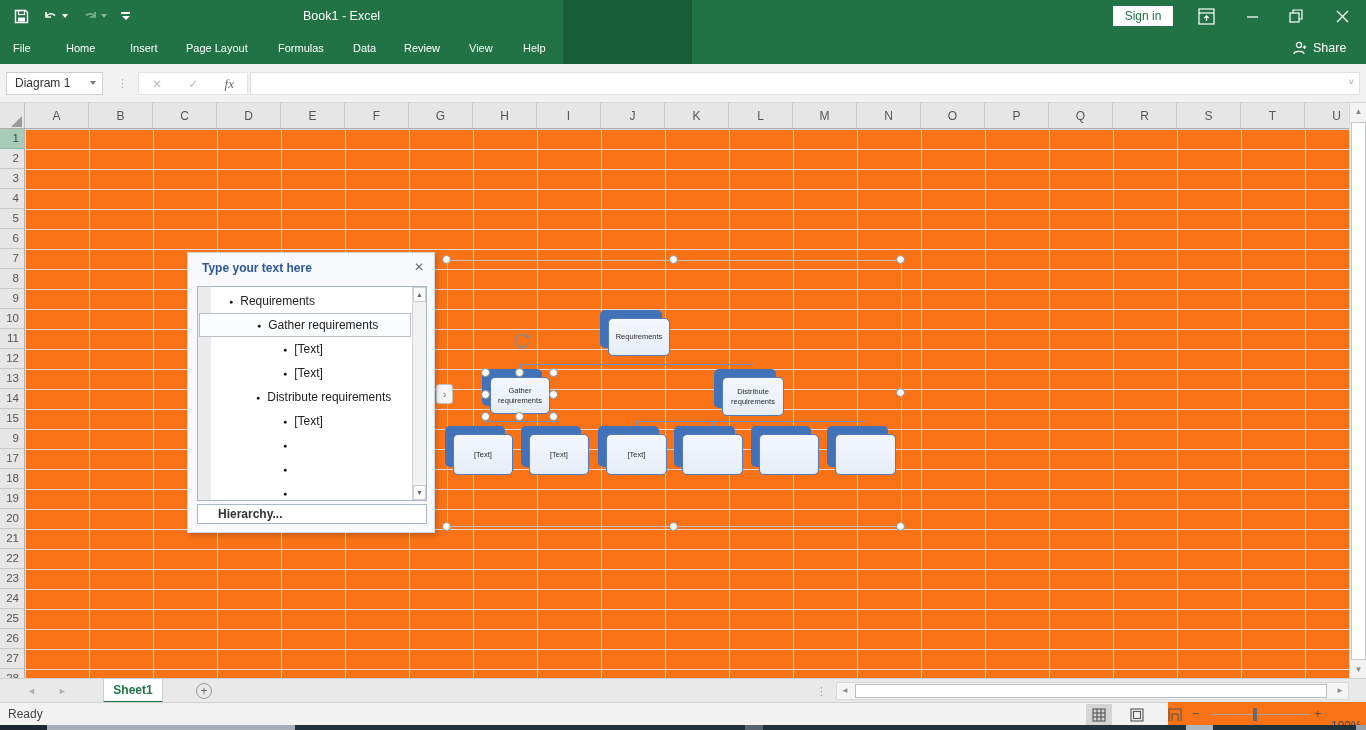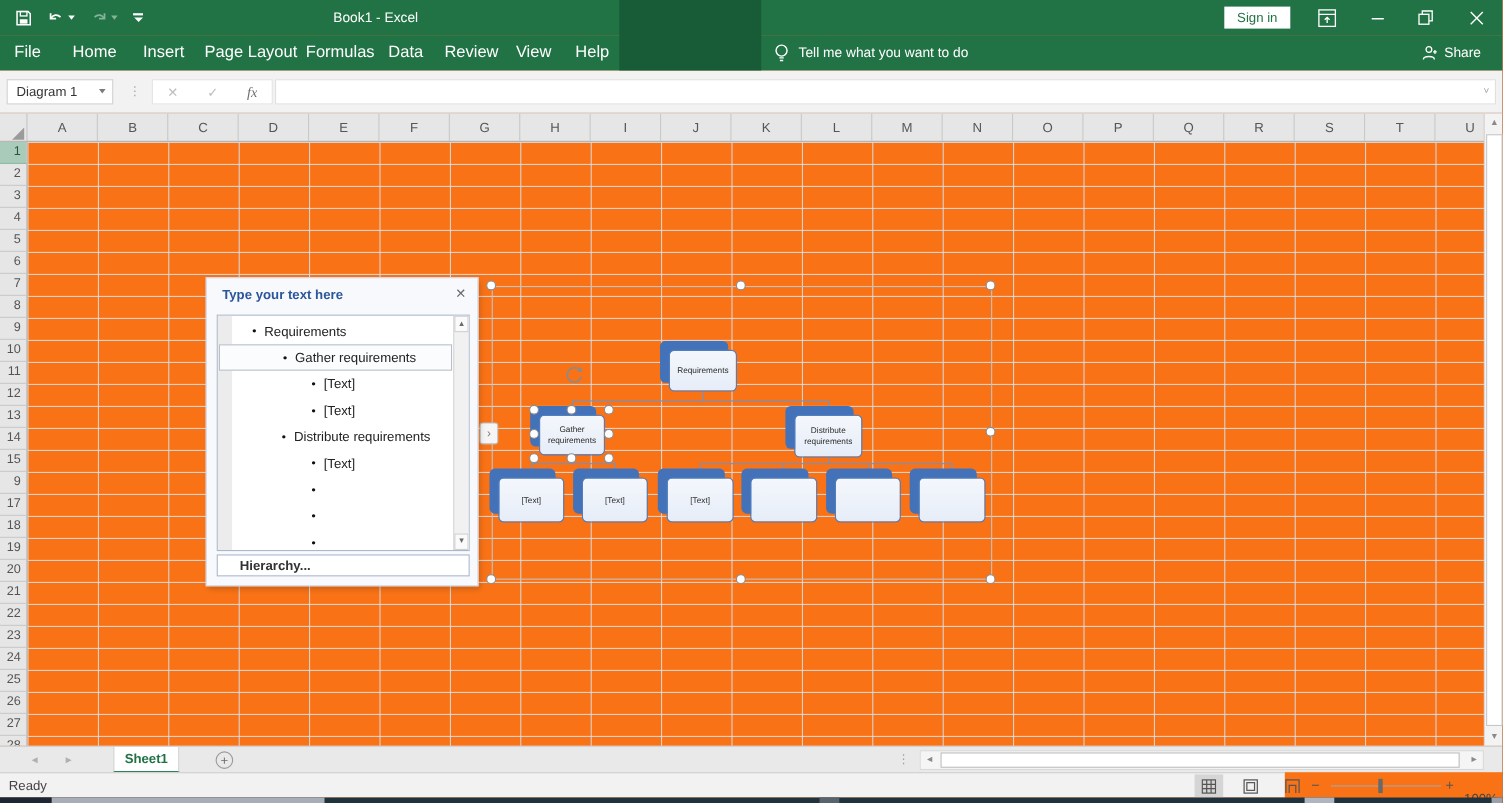--- a/index.html
+++ b/index.html
@@ -18,21 +18,21 @@
   .caret-dn { width:0; height:0; border-left:3.5px solid transparent; border-right:3.5px solid transparent; border-top:4px solid #fff; margin-left:3px; }
   .dim { opacity:.45; }
   .qat-custom { display:flex; flex-direction:column; align-items:center; }
   .qat-custom .bar { width:9px; height:1.5px; background:#fff; margin-bottom:2px; }
   .qat-custom .chv { width:0; height:0; border-left:4px solid transparent; border-right:4px solid transparent; border-top:4.5px solid #fff; }
   .doc-title { position:absolute; left:303px; top:0; height:32px; line-height:32px; color:#fff; font-size:12.5px; z-index:33; }
   .ctx-label { position:absolute; left:563px; top:0; width:129px; height:32px; line-height:32px; text-align:center; color:rgba(255,255,255,.87); font-size:12px; z-index:33; }
   .signin-btn { position:absolute; left:1113px; top:6px; width:60px; height:20px; background:#fff; color:#217346; font-size:12px; text-align:center; line-height:20px; z-index:33; }
   .winctl { position:absolute; top:0; height:32px; display:flex; align-items:center; justify-content:center; color:#fff; z-index:33; }
   
-  .rtab { position:absolute; top:0; height:32px; line-height:32px; color:#fff; font-size:15px; z-index:33; white-space:nowrap; }
+  .rtab { position:absolute; top:0; height:32px; line-height:32px; color:#fff; font-size:11px; z-index:33; white-space:nowrap; }
   .tellme { position:absolute; left:703px; top:0; height:32px; display:flex; align-items:center; gap:8px; color:#fff; font-size:12.5px; z-index:33; }
   .share { position:absolute; left:1292px; top:0; height:32px; display:flex; align-items:center; gap:5px; color:#fff; font-size:12.5px; z-index:33; }
   
   .fbar { position:absolute; left:0; top:64px; width:1366px; height:39px; background:#f2f2f2; border-bottom:1px solid #d6d6d6; z-index:20; }
   .namebox { position:absolute; left:6px; top:8px; width:97px; height:23px; background:#fff; border:1px solid #cfcfcf; font-size:12px; color:#333; line-height:21px; padding-left:8px; }
   .namebox .nb-caret { position:absolute; right:6px; top:8px; width:0; height:0; border-left:3.5px solid transparent; border-right:3.5px solid transparent; border-top:4px solid #7a7a7a; }
   .fdots { position:absolute; left:117px; top:8px; height:23px; color:#a5a5a5; font-size:11px; line-height:23px; letter-spacing:0; }
   .fbtns { position:absolute; left:138px; top:8px; width:110px; height:23px; background:#fff; border:1px solid #e3e3e3; display:flex; align-items:center; justify-content:space-around; }
   .fbtns .fb { font-size:12px; color:#bdbdbd; }
   .fbtns .fx { color:#6d6d6d; font-style:italic; font-family:"Liberation Serif", serif; font-size:13px; }
@@ -167,30 +167,20 @@
     <div class="rtab" style="left:66px">Home</div>
     <div class="rtab" style="left:130px">Insert</div>
     <div class="rtab" style="left:186px">Page Layout</div>
     <div class="rtab" style="left:278px">Formulas</div>
     <div class="rtab" style="left:353px">Data</div>
     <div class="rtab" style="left:404px">Review</div>
     <div class="rtab" style="left:469px">View</div>
     <div class="rtab" style="left:523px">Help</div>
     <div class="rtab" style="left:578px;z-index:34">Design</div>
     <div class="rtab" style="left:638px;z-index:34">Format</div>
-    <div class="tellme">
-      <span>
-        <svg width="15" height="18" viewBox="0 0 15 18">
-            <circle cx="7.5" cy="7" r="5" fill="none" stroke="#fff" stroke-width="1.3"></circle>
-            <line x1="5.5" y1="13.6" x2="9.5" y2="13.6" stroke="#fff" stroke-width="1.3"></line>
-            <line x1="6" y1="16" x2="9" y2="16" stroke="#fff" stroke-width="1.3"></line>
-          </svg>
-      </span>
-      <span>Tell me what you want to do</span>
-    </div>
     <div class="share">
       <span>
         <svg width="16" height="16" viewBox="0 0 16 16">
             <circle cx="7" cy="5" r="2.6" fill="none" stroke="#fff" stroke-width="1.2"></circle>
             <path d="M2 14 C2 10.5, 12 10.5, 12 14" fill="none" stroke="#fff" stroke-width="1.2"></path>
             <path d="M12.5 5.5 L12.5 9 M10.8 7.2 L14.2 7.2" stroke="#fff" stroke-width="1.2"></path>
           </svg>
       </span>
       <span>Share</span>
     </div>

